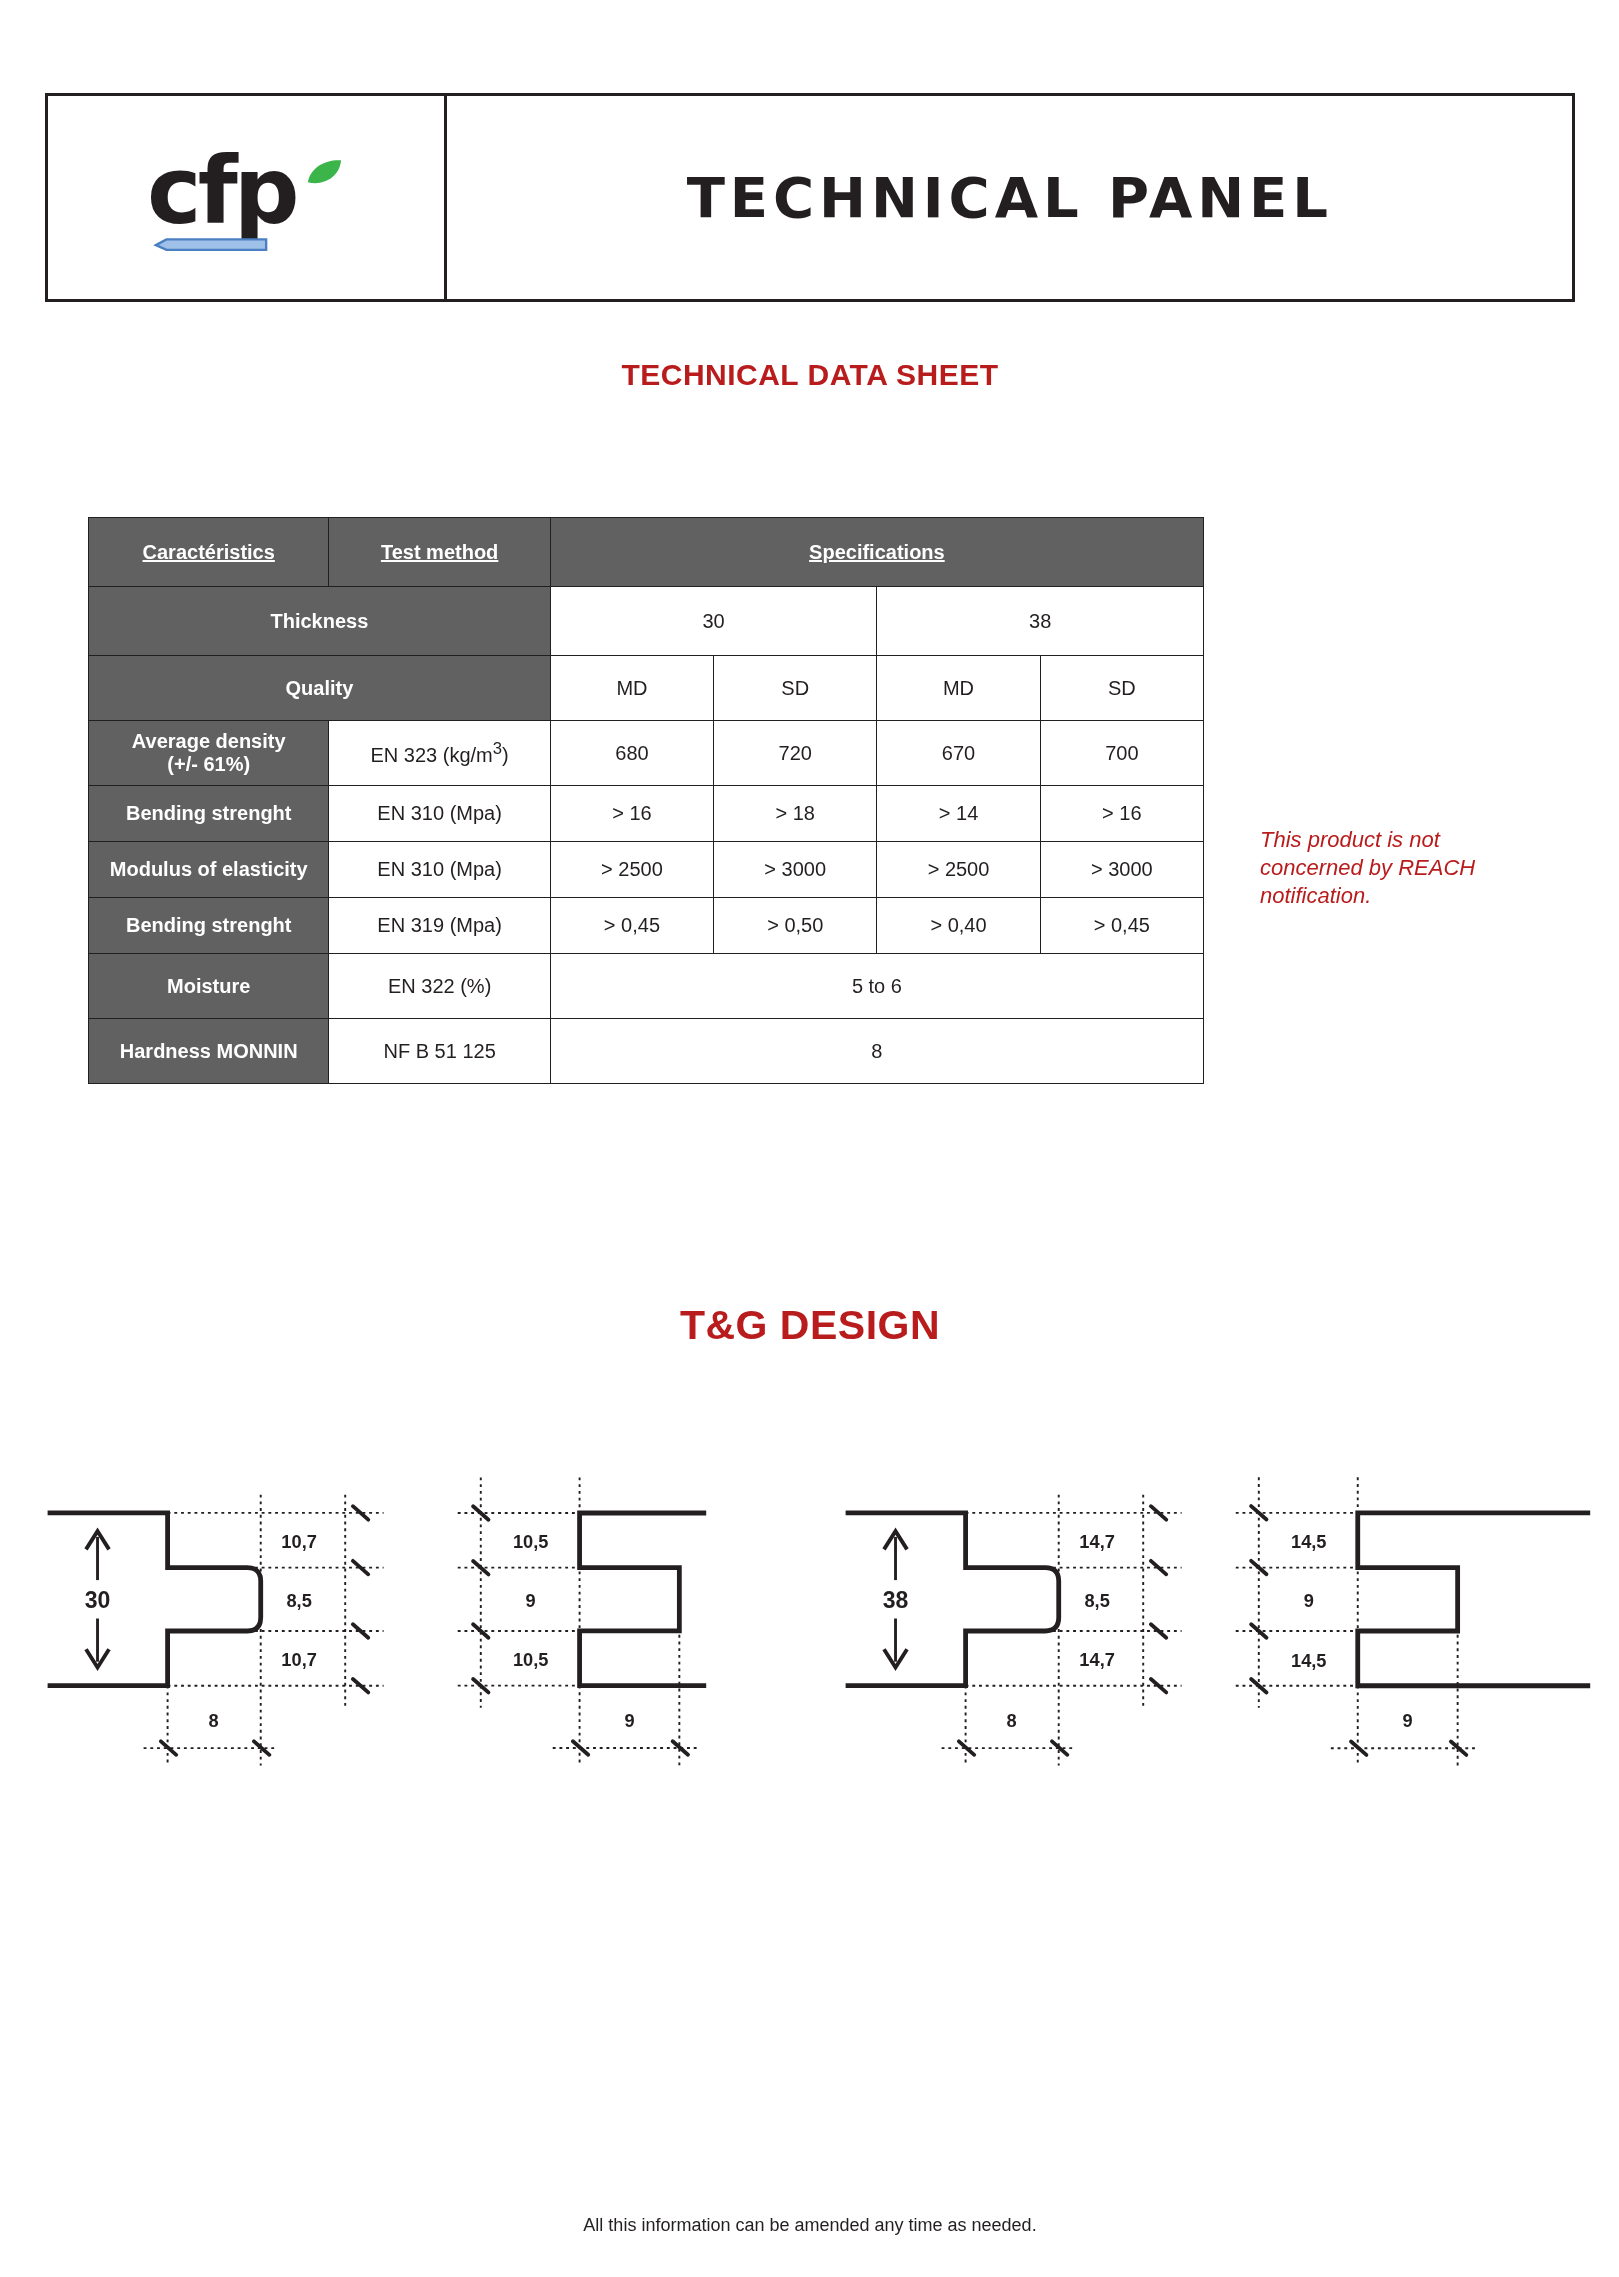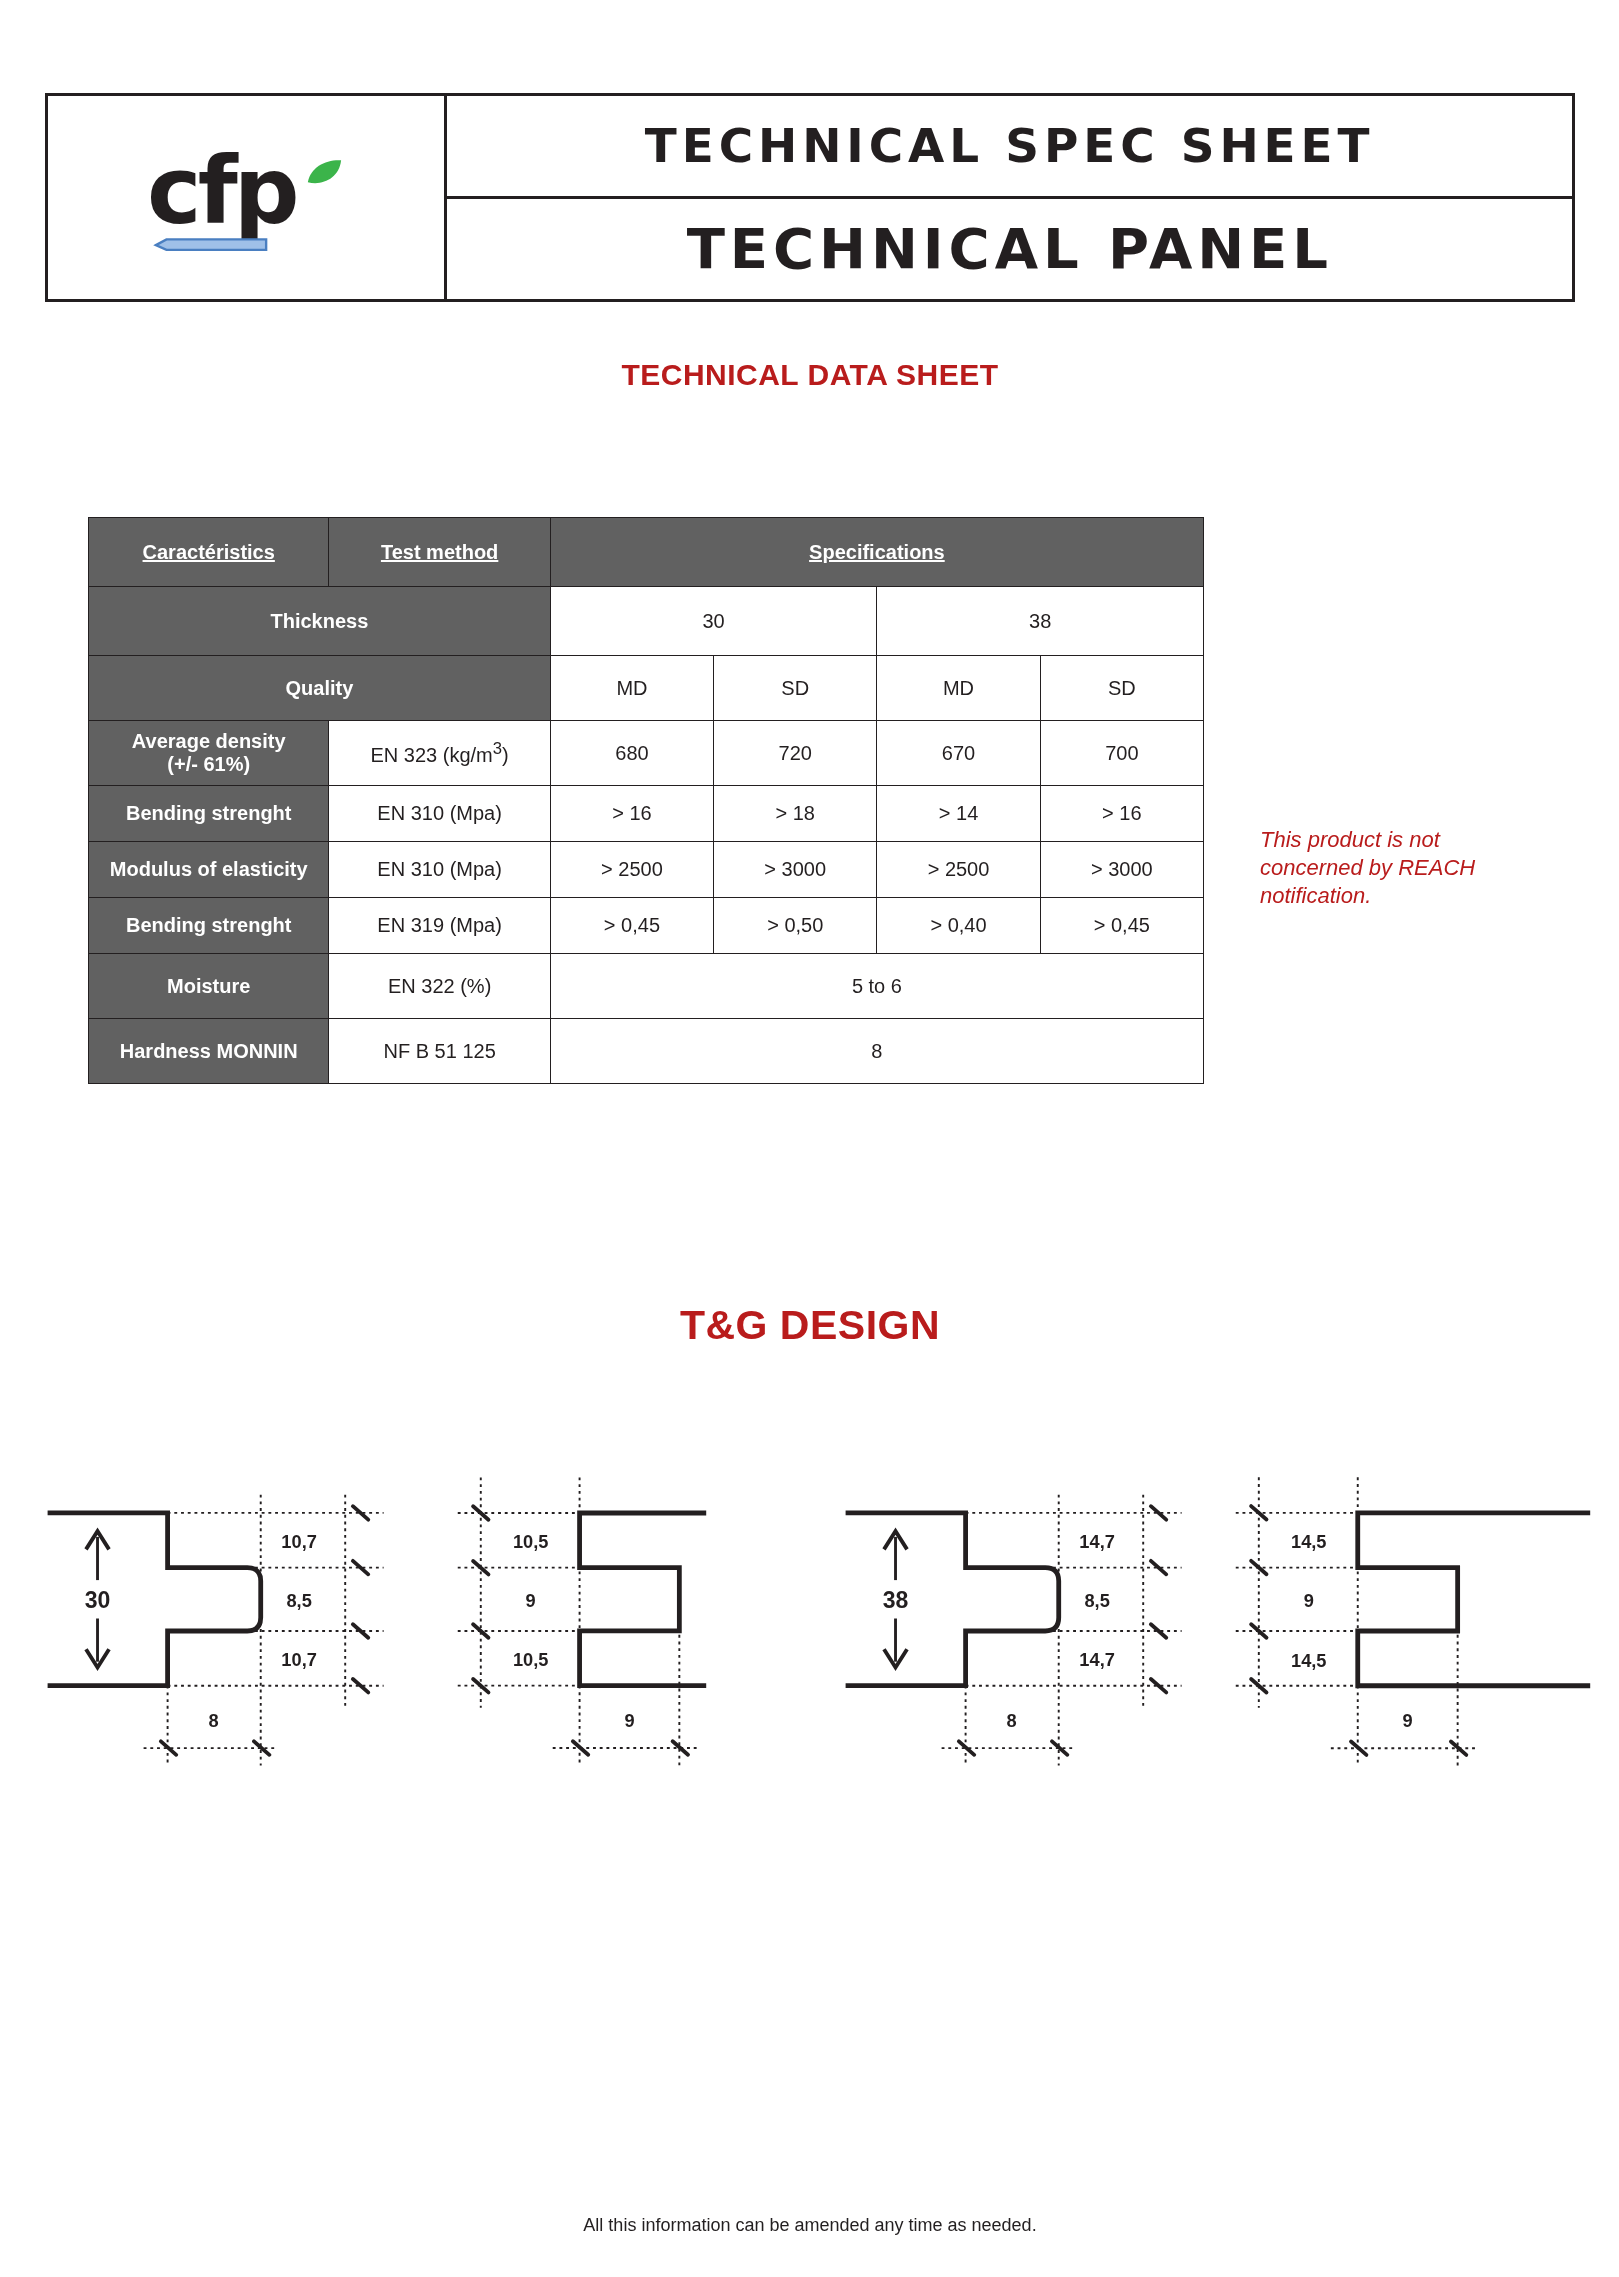--- a/index.html
+++ b/index.html
@@ -192,23 +192,20 @@
       <div class="logo-text">cfp</div>
       <svg class="logo-leaf" viewBox="0 0 40 40">
         <path d="M38 3 C22 2 6 10 3 26 C18 30 36 22 38 3 Z" fill="#3bb44a"></path>
       </svg>
       <svg class="logo-bar" viewBox="0 0 122 17">
         <path d="M3 9 L14 3 L118 3 L118 14 L14 14 Z" fill="#9fc0e8" stroke="#4a7fc1" stroke-width="2.5"></path>
       </svg>
     </div>
   </div>
   <div class="title-cell">
-    <div class="title-row top">
-      <div class="title-text">TECHNICAL SPEC SHEET</div>
-    </div>
     <div class="title-row bottom">
       <div class="title-text">TECHNICAL PANEL</div>
     </div>
   </div>
 </div>
 
 <div class="section-title" id="tds-title">TECHNICAL DATA SHEET</div>
 
 <table class="spec-table">
   <colgroup>

